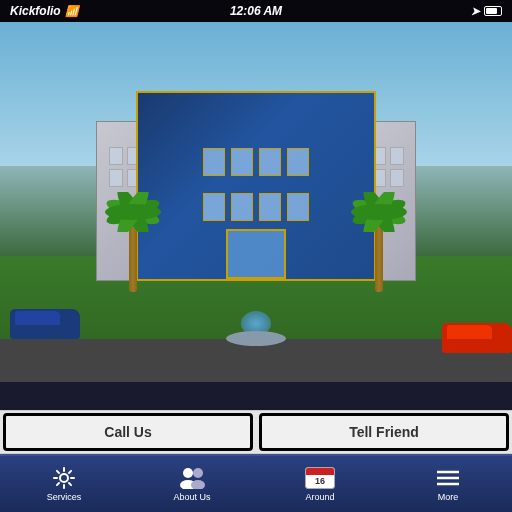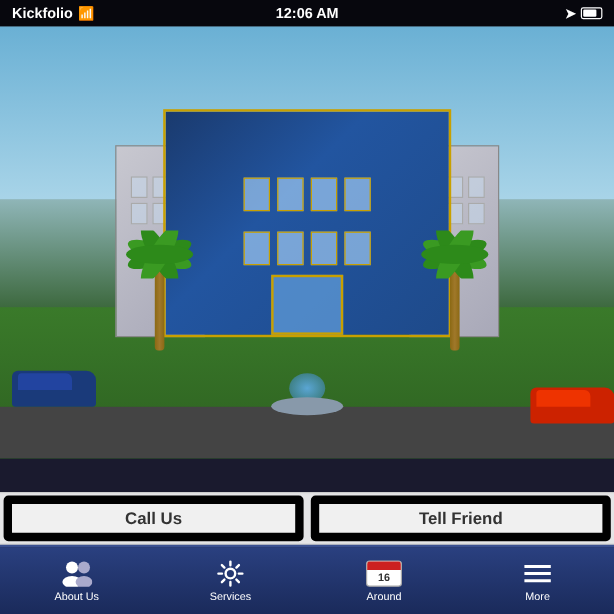--- a/index.html
+++ b/index.html
@@ -30,20 +30,21 @@
       height: 22px;
       background: rgba(0,0,0,0.7);
       display: flex;
       align-items: center;
       justify-content: space-between;
       padding: 0 10px;
       z-index: 10;
       color: white;
       font-size: 12px;
       font-weight: bold;
+      font-style: italic;
     }
 
     .status-left {
       display: flex;
       align-items: center;
       gap: 5px;
     }
 
     .status-center {
       position: absolute;
@@ -275,21 +276,21 @@
     .action-btn {
       flex: 1;
       height: 38px;
       display: flex;
       align-items: center;
       justify-content: center;
       font-size: 14px;
       font-weight: bold;
       color: #333;
       background: #f0f0f0;
-      border: 7px solid #000000;
+      border: 3px solid #000000;
       border-radius: 4px;
       margin: 2px 3px;
       cursor: pointer;
     }
 
     
     .bottom-nav {
       position: absolute;
       bottom: 0;
       left: 0;
@@ -492,38 +493,38 @@
 
   <div class="action-buttons">
     <button class="action-btn">Call Us</button>
     <button class="action-btn">Tell Friend</button>
   </div>
 
   <div class="bottom-nav">
 
     <div class="nav-item">
       <div class="nav-icon">
+        <svg width="24" height="24" viewBox="0 0 24 24">
+          <circle cx="12" cy="12" r="4" fill="none" stroke="white" stroke-width="2"></circle>
+          <path d="M12 2v3M12 19v3M2 12h3M19 12h3M4.9 4.9l2.1 2.1M17 17l2.1 2.1M4.9 19.1l2.1-2.1M17 7l2.1-2.1" stroke="white" stroke-width="2" stroke-linecap="round"></path>
+        </svg>
+      </div>
+      <span class="nav-label">Services</span>
+    </div>
+
+    <div class="nav-item">
+      <div class="nav-icon">
         <svg width="26" height="22" viewBox="0 0 26 22">
           <circle cx="9" cy="6" r="5" fill="white"></circle>
           <ellipse cx="9" cy="18" rx="8" ry="5" fill="white"></ellipse>
           <circle cx="19" cy="6" r="5" fill="#aac"></circle>
           <ellipse cx="19" cy="18" rx="7" ry="5" fill="#aac"></ellipse>
         </svg>
       </div>
       <span class="nav-label">About Us</span>
-    </div>
-
-    <div class="nav-item">
-      <div class="nav-icon">
-        <svg width="24" height="24" viewBox="0 0 24 24">
-          <circle cx="12" cy="12" r="4" fill="none" stroke="white" stroke-width="2"></circle>
-          <path d="M12 2v3M12 19v3M2 12h3M19 12h3M4.9 4.9l2.1 2.1M17 17l2.1 2.1M4.9 19.1l2.1-2.1M17 7l2.1-2.1" stroke="white" stroke-width="2" stroke-linecap="round"></path>
-        </svg>
-      </div>
-      <span class="nav-label">Services</span>
     </div>
 
     <div class="nav-item">
       <div class="nav-icon">
         <div class="calendar-icon">
           <span class="calendar-num">16</span>
         </div>
       </div>
       <span class="nav-label">Around</span>
     </div>

